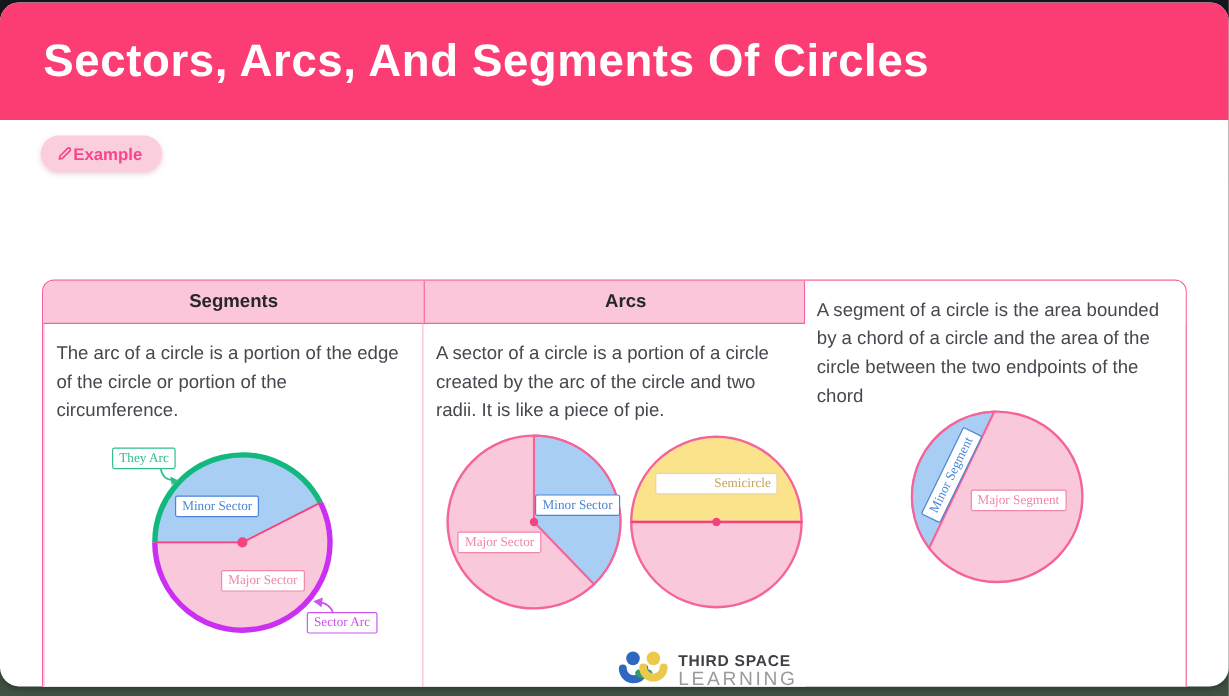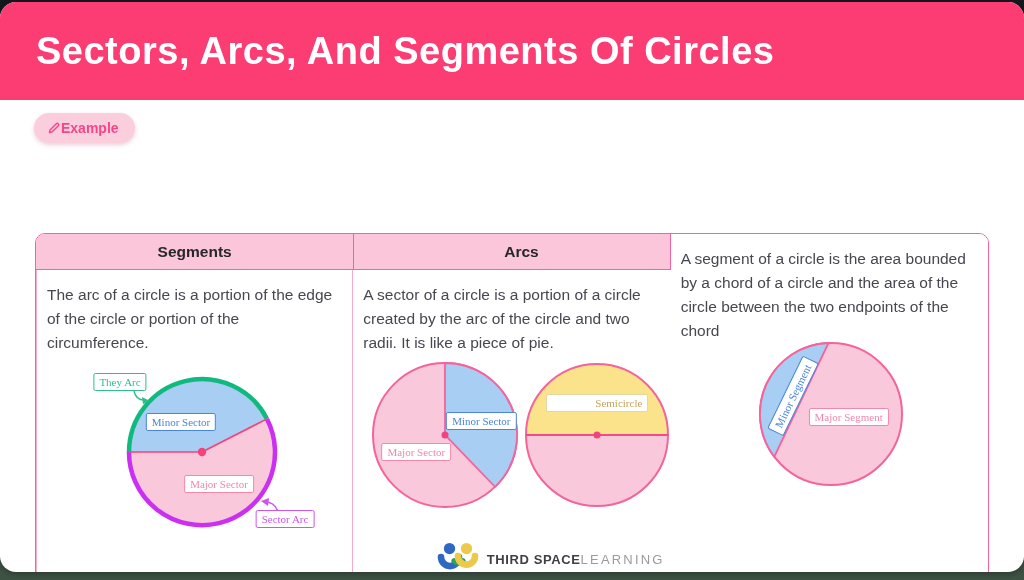--- a/index.html
+++ b/index.html
@@ -53,23 +53,23 @@
   }
   .tag.blue{color:#4A85D8;}
   .tag.pink{color:#F287AC;}
   .tag.green{color:#2FBE8B;}
   .tag.magenta{color:#CC55EE;}
   .tag.tan{color:#C4A45C;border-color:#E6D6A4;}
   .tag.rot{transform:translate(-50%,-50%) rotate(-64deg);}
   .logo{
     position:absolute;right:6px;bottom:22px;display:flex;align-items:center;gap:8px;
   }
-  .logo-txt{display:flex;flex-direction:row;align-items:flex-end;}
+  .logo-txt{display:flex;flex-direction:column;align-items:flex-start;}
   .logo-l1{font-size:13px;font-weight:bold;color:#3F3F46;letter-spacing:.6px;}
-  .logo-l2{font-size:13px;color:#9B9B9B;letter-spacing:2.2px;}
+  .logo-l2{font-size:16px;color:#9B9B9B;letter-spacing:2.2px;}
 </style>
 </head>
 <body>
 
 <div class="card">
 
   <div class="hdr">
     <h1>Sectors, Arcs, And Segments Of Circles</h1>
   </div>
 

